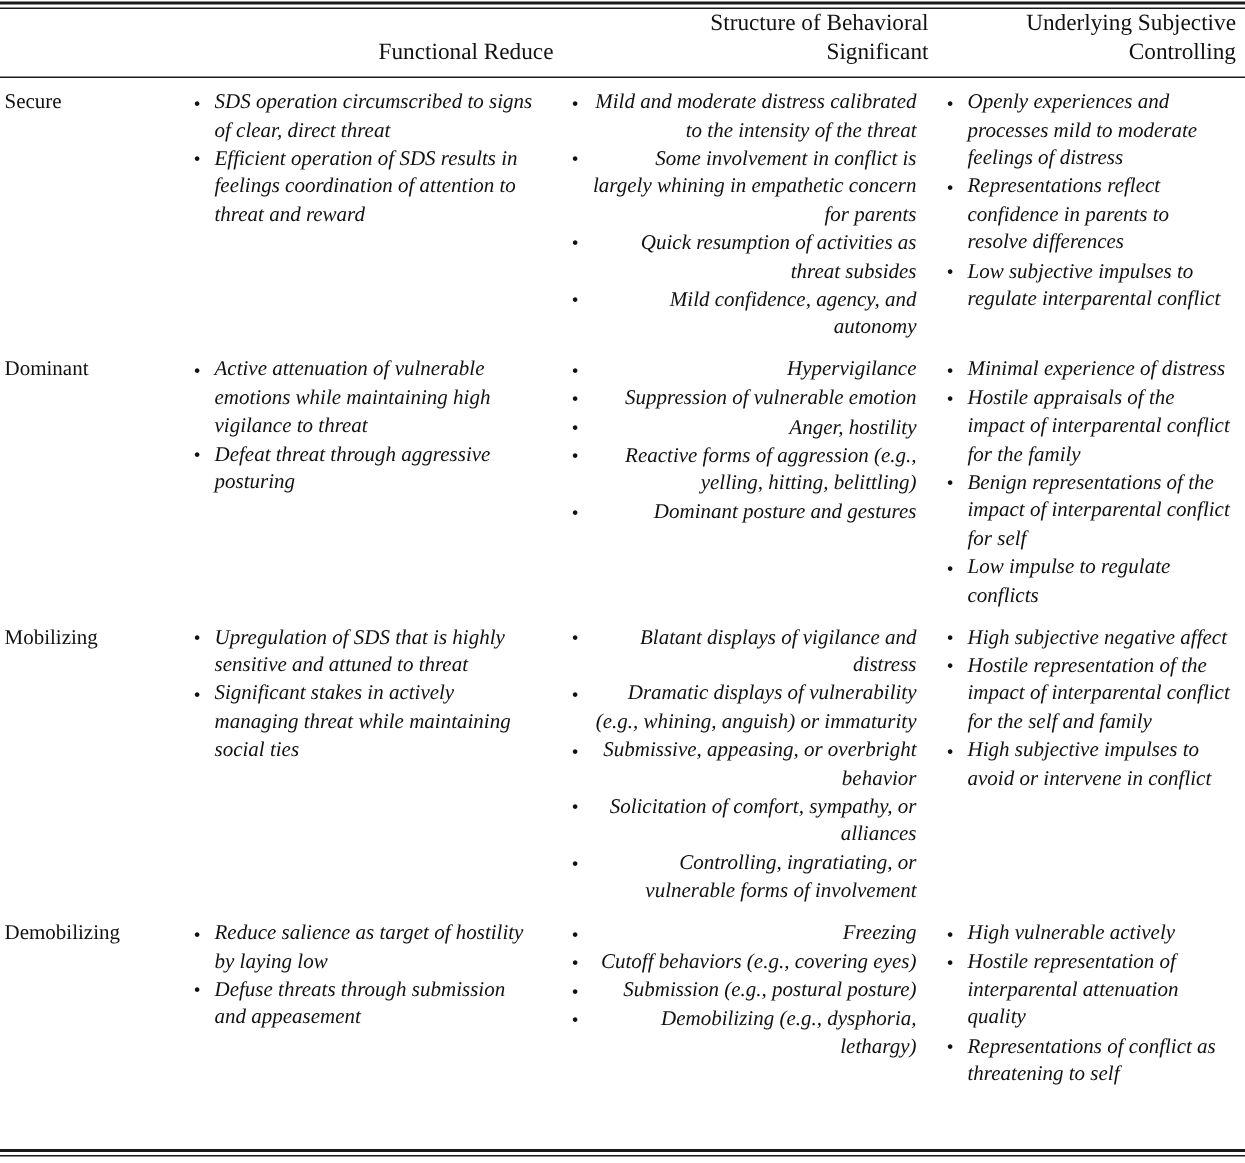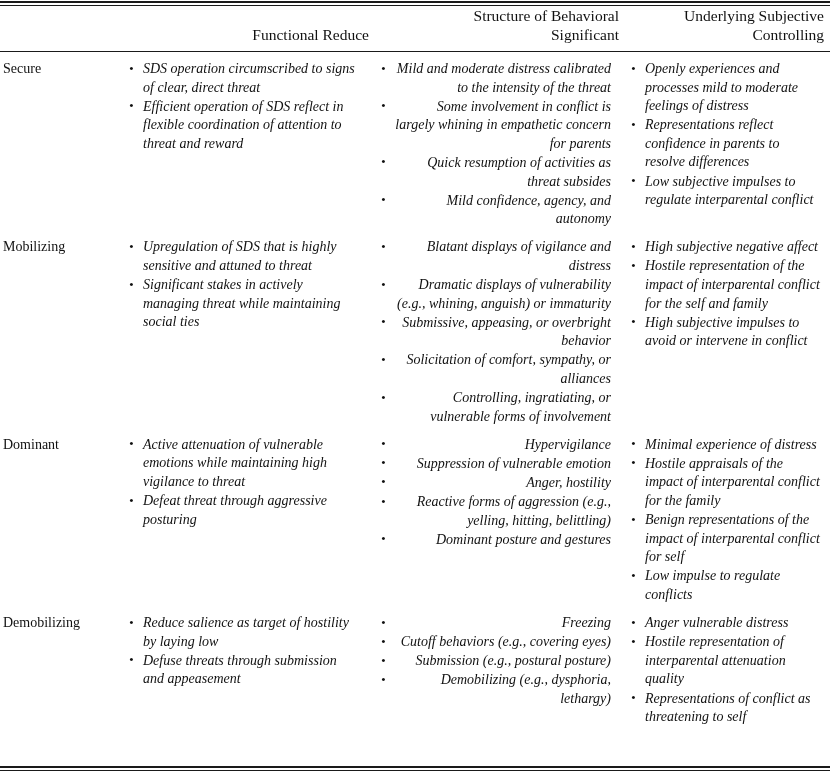--- a/index.html
+++ b/index.html
@@ -154,36 +154,63 @@
       </tr>
     </thead>
 
     <tbody>
 
       <tr>
         <td class="row-label">Secure</td>
         <td class="cell col-one">
           <ul class="bullets">
             <li>SDS operation circumscribed to signs of clear, direct threat</li>
-            <li>Efficient operation of SDS reflect in flexible coordination of attention to threat and reward</li>
+            <li>Efficient operation of SDS results in feelings coordination of attention to threat and reward</li>
           </ul>
         </td>
         <td class="cell col-two">
           <ul class="bullets">
             <li>Mild and moderate distress calibrated to the intensity of the threat</li>
             <li>Some involvement in conflict is largely whining in empathetic concern for parents</li>
             <li>Quick resumption of activities as threat subsides</li>
             <li>Mild confidence, agency, and autonomy</li>
           </ul>
         </td>
         <td class="cell col-three">
           <ul class="bullets">
             <li>Openly experiences and processes mild to moderate feelings of distress</li>
             <li>Representations reflect confidence in parents to resolve differences</li>
             <li>Low subjective impulses to regulate interparental conflict</li>
+          </ul>
+        </td>
+      </tr>
+
+      <tr>
+        <td class="row-label">Dominant</td>
+        <td class="cell col-one">
+          <ul class="bullets">
+            <li>Active attenuation of vulnerable emotions while maintaining high vigilance to threat</li>
+            <li>Defeat threat through aggressive posturing</li>
+          </ul>
+        </td>
+        <td class="cell col-two">
+          <ul class="bullets">
+            <li>Hypervigilance</li>
+            <li>Suppression of vulnerable emotion</li>
+            <li>Anger, hostility</li>
+            <li>Reactive forms of aggression (e.g., yelling, hitting, belittling)</li>
+            <li>Dominant posture and gestures</li>
+          </ul>
+        </td>
+        <td class="cell col-three">
+          <ul class="bullets">
+            <li>Minimal experience of distress</li>
+            <li>Hostile appraisals of the impact of interparental conflict for the family</li>
+            <li>Benign representations of the impact of interparental conflict for self</li>
+            <li>Low impulse to regulate conflicts</li>
           </ul>
         </td>
       </tr>
 
       <tr>
         <td class="row-label">Mobilizing</td>
         <td class="cell col-one">
           <ul class="bullets">
             <li>Upregulation of SDS that is highly sensitive and attuned to threat</li>
             <li>Significant stakes in actively managing threat while maintaining social ties</li>
@@ -201,66 +228,39 @@
         <td class="cell col-three">
           <ul class="bullets">
             <li>High subjective negative affect</li>
             <li>Hostile representation of the impact of interparental conflict for the self and family</li>
             <li>High subjective impulses to avoid or intervene in conflict</li>
           </ul>
         </td>
       </tr>
 
       <tr>
-        <td class="row-label">Dominant</td>
-        <td class="cell col-one">
-          <ul class="bullets">
-            <li>Active attenuation of vulnerable emotions while maintaining high vigilance to threat</li>
-            <li>Defeat threat through aggressive posturing</li>
-          </ul>
-        </td>
-        <td class="cell col-two">
-          <ul class="bullets">
-            <li>Hypervigilance</li>
-            <li>Suppression of vulnerable emotion</li>
-            <li>Anger, hostility</li>
-            <li>Reactive forms of aggression (e.g., yelling, hitting, belittling)</li>
-            <li>Dominant posture and gestures</li>
-          </ul>
-        </td>
-        <td class="cell col-three">
-          <ul class="bullets">
-            <li>Minimal experience of distress</li>
-            <li>Hostile appraisals of the impact of interparental conflict for the family</li>
-            <li>Benign representations of the impact of interparental conflict for self</li>
-            <li>Low impulse to regulate conflicts</li>
-          </ul>
-        </td>
-      </tr>
-
-      <tr>
         <td class="row-label">Demobilizing</td>
         <td class="cell col-one">
           <ul class="bullets">
             <li>Reduce salience as target of hostility by laying low</li>
             <li>Defuse threats through submission and appeasement</li>
           </ul>
         </td>
         <td class="cell col-two">
           <ul class="bullets">
             <li>Freezing</li>
             <li>Cutoff behaviors (e.g., covering eyes)</li>
             <li>Submission (e.g., postural posture)</li>
             <li>Demobilizing (e.g., dysphoria, lethargy)</li>
 
           </ul>
         </td>
         <td class="cell col-three">
           <ul class="bullets">
-            <li>Anger vulnerable distress</li>
+            <li>High vulnerable actively</li>
             <li>Hostile representation of interparental attenuation quality</li>
             <li>Representations of conflict as threatening to self</li>
 
           </ul>
         </td>
       </tr>
 
     </tbody>
   </table>
 </div>

